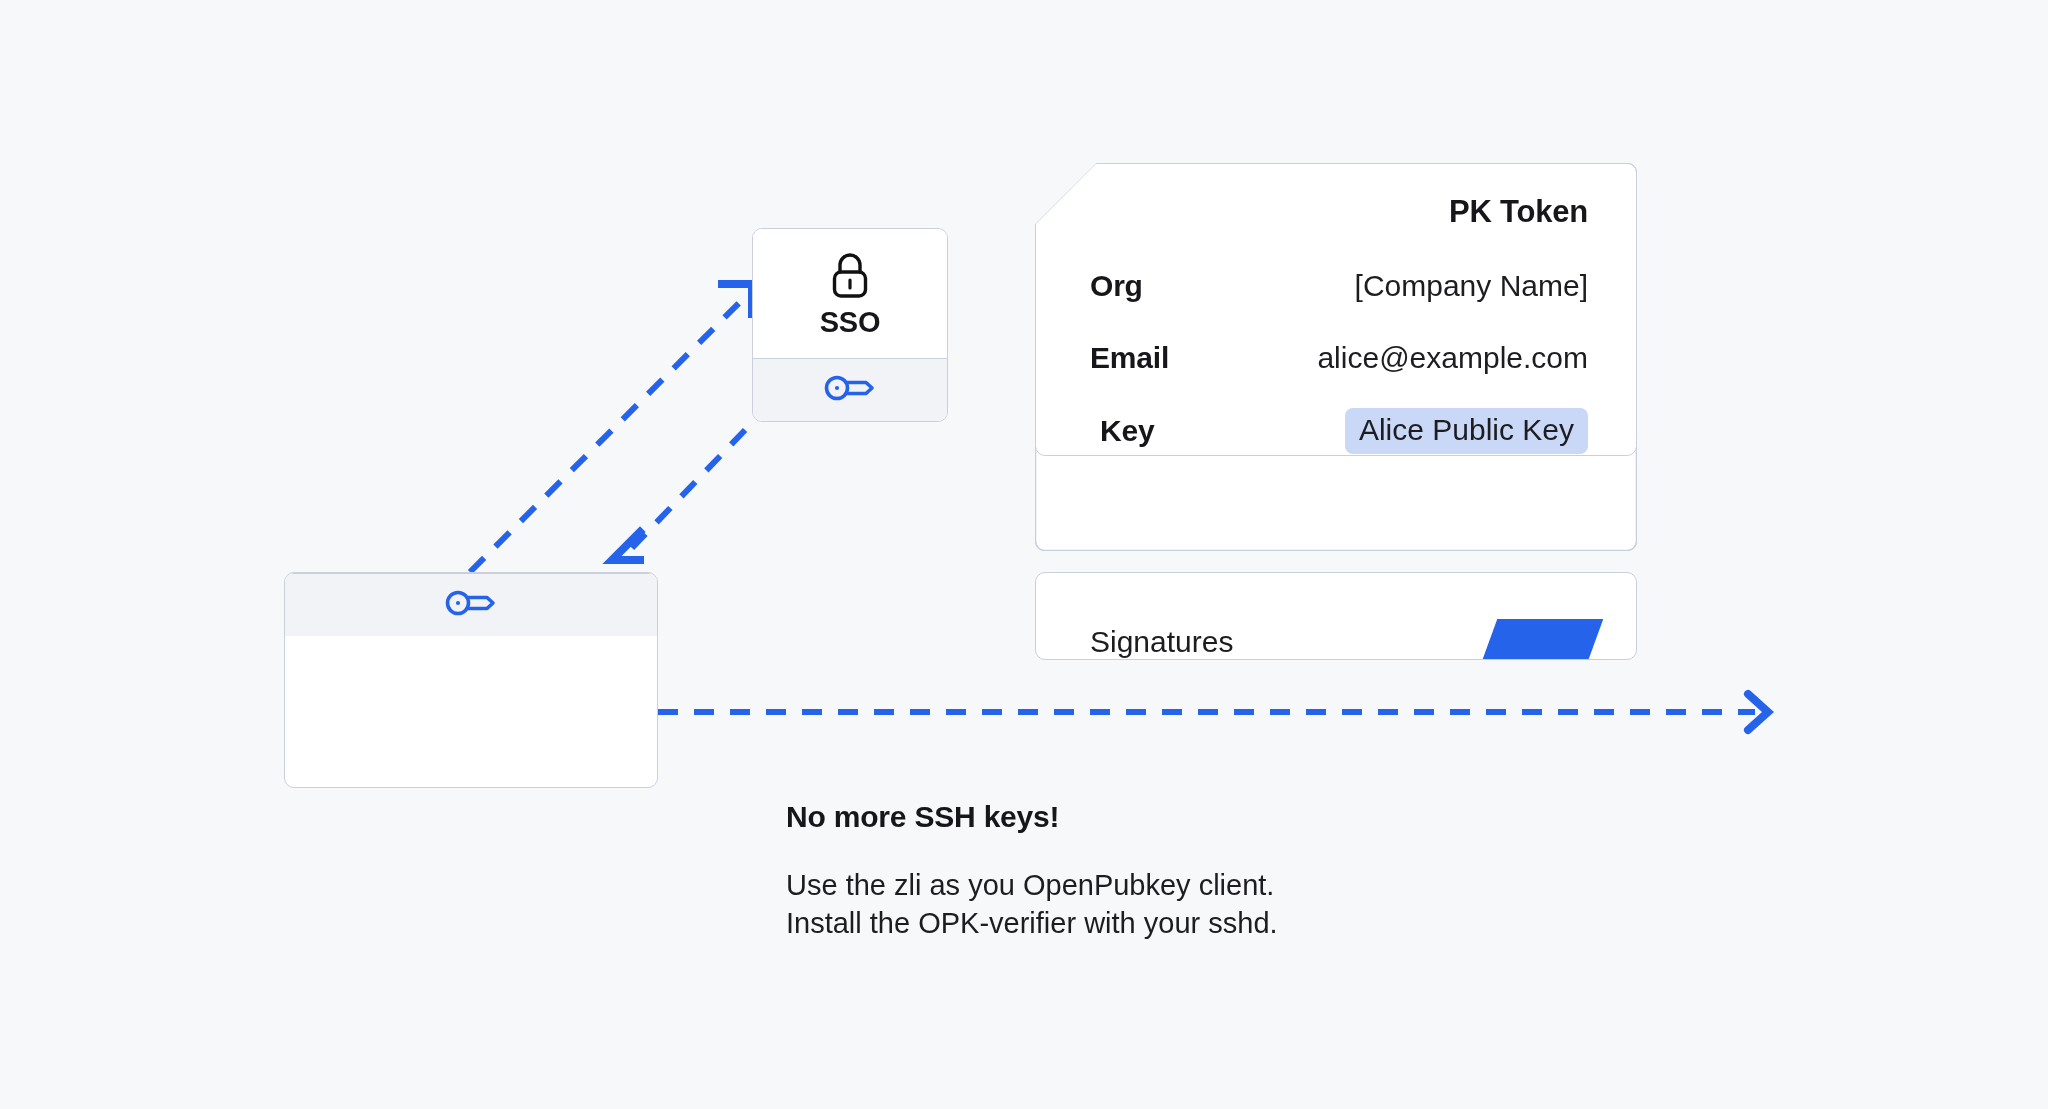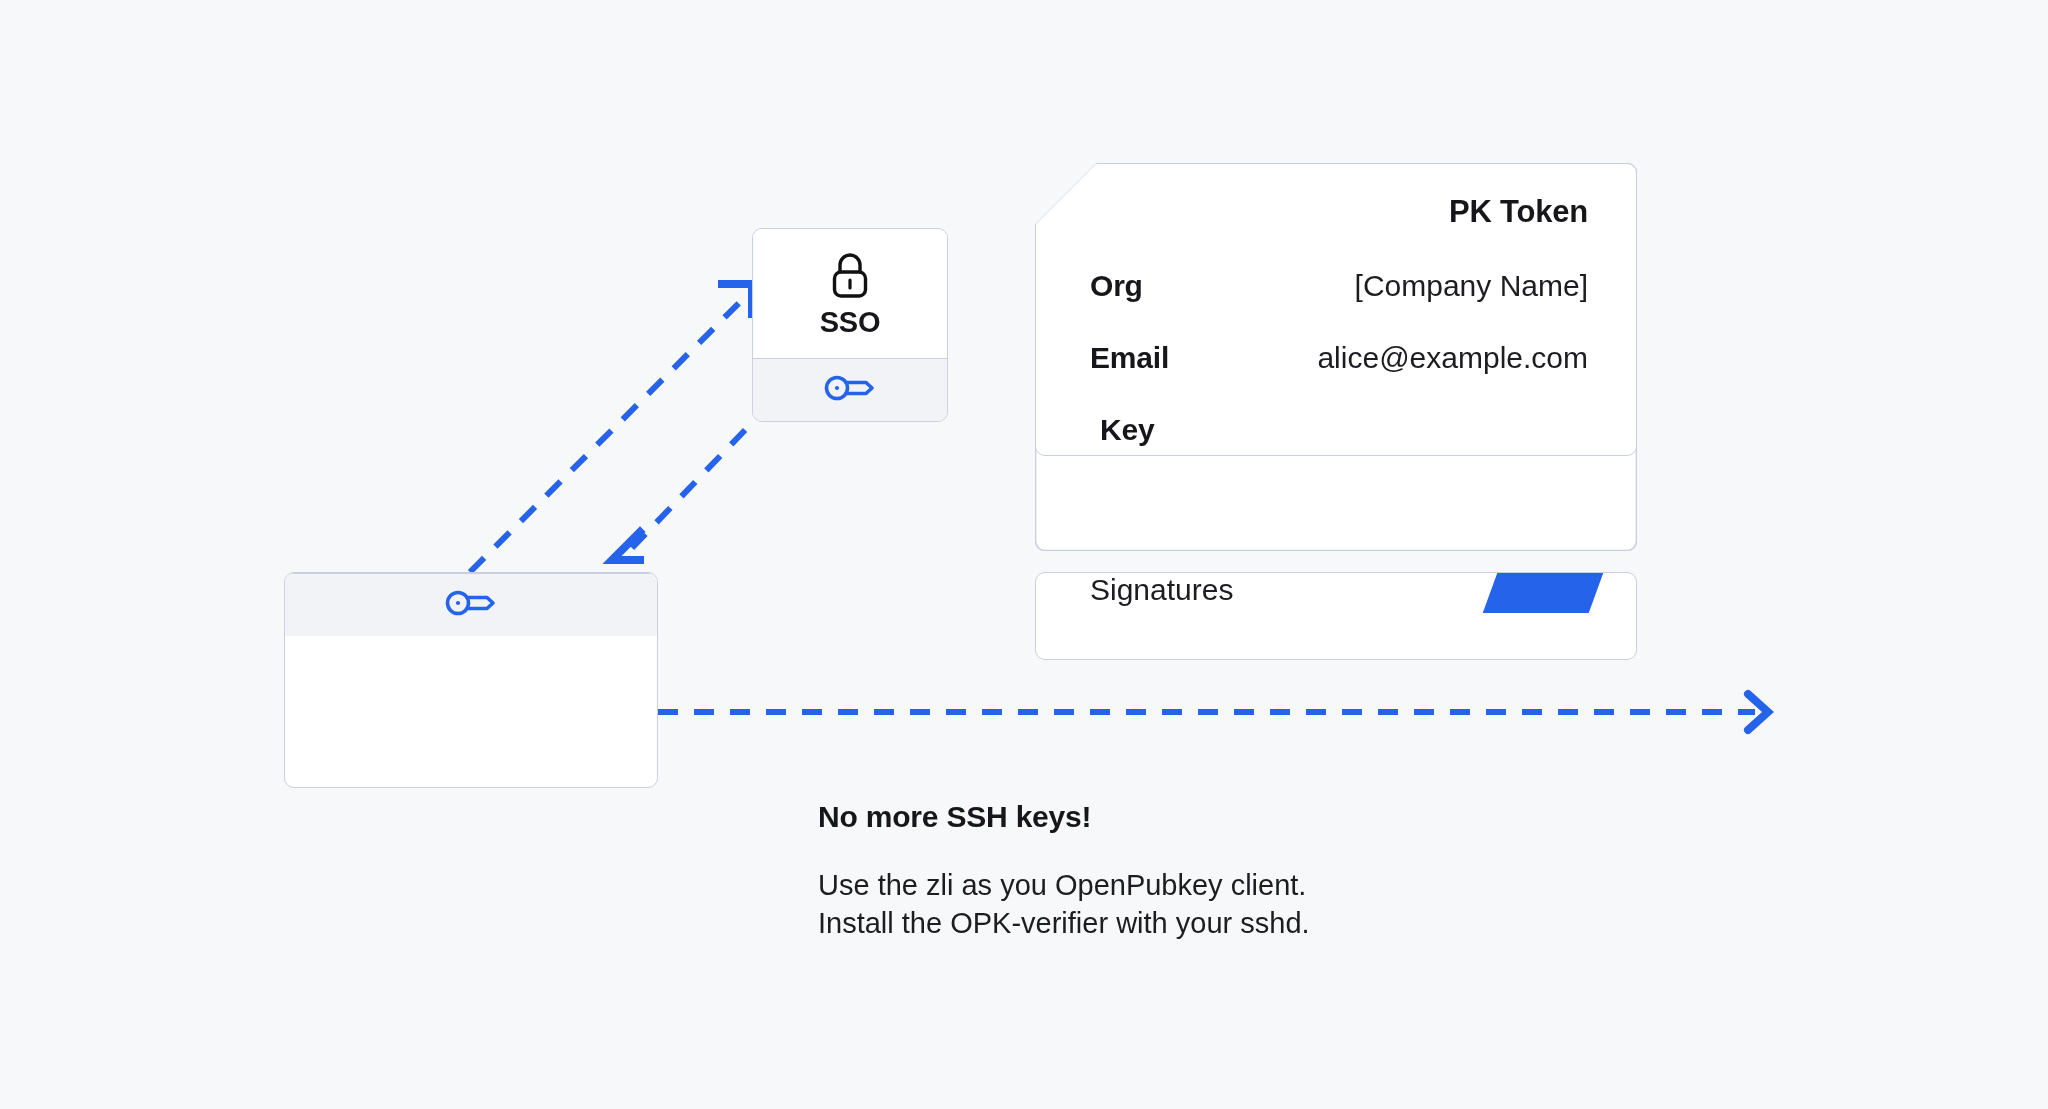--- a/index.html
+++ b/index.html
@@ -143,42 +143,41 @@
     position: absolute;
     left: 1035px;
     top: 572px;
     width: 602px;
     height: 88px;
     background: #FFFFFF;
     border: 1px solid #C9CFDC;
     border-radius: 10px;
     box-sizing: border-box;
     display: flex;
-    align-items: flex-start;
+    align-items: flex-end;
     justify-content: space-between;
     padding: 0 40px 0 54px;
   }
   .sig-label {
     font-size: 30px;
     color: #1D1D21;
   }
   .sig-swatch {
     width: 106px;
     height: 40px;
     background: #2563EB;
     transform: skewX(-20deg);
   }
 
   
   #caption {
     position: absolute;
     left: 786px;
     top: 800px;
     width: 700px;
-    margin-left: 32px;
   }
   .caption-heading {
     font-size: 30px;
     font-weight: bold;
     letter-spacing: -0.2px;
     color: #17171B;
     margin: 0 0 32px 0;
   }
   .caption-line {
     font-size: 29px;
@@ -257,20 +256,21 @@
       <span class="pk-val">[Company Name]</span>
     </div>
 
     <div class="pk-row">
       <span class="pk-key">Email</span>
       <span class="pk-val">alice@example.com</span>
     </div>
 
     <div class="pk-row">
       <span class="pk-key">Key</span>
+      <span class="pk-val highlight">Alice Public Key</span>
     </div>
   </div>
 
   <div id="signatures-card">
     <span class="sig-label">Signatures</span>
     <span class="sig-swatch"></span>
   </div>
 
   <div id="caption">
     <p class="caption-heading">No more SSH keys!</p>

